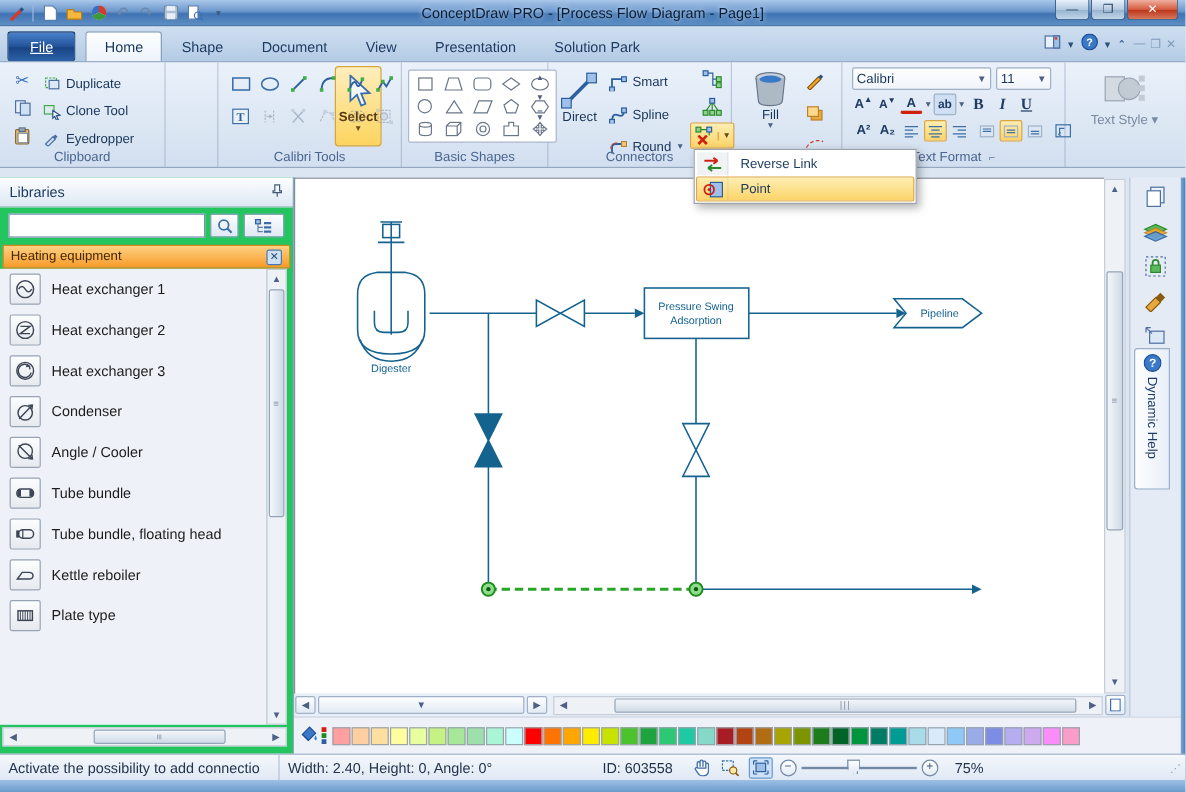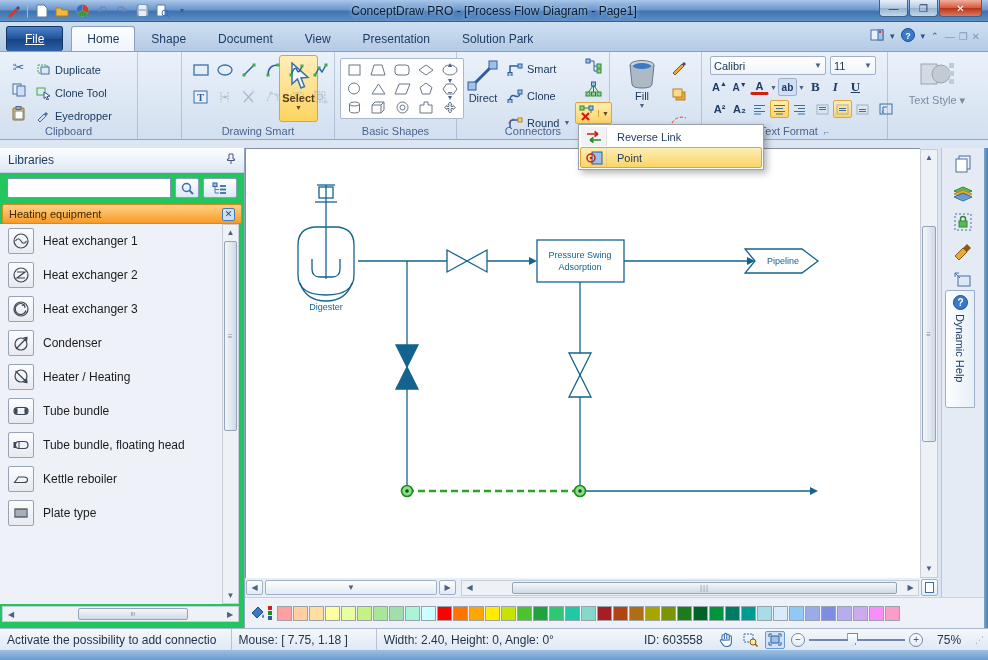--- a/index.html
+++ b/index.html
@@ -297,21 +297,21 @@
         </span>
       <span class="rsm" style="opacity:.5">
           <svg width="15" height="14">
             <rect x="2" y="2" width="10" height="10" fill="none" stroke="#7a8aa0" stroke-dasharray="2 1"></rect>
             <circle cx="7" cy="7" r="3" fill="#c8d2de" stroke="#7a8aa0"></circle>
             <rect x="0.5" y="0.5" width="3" height="3" fill="#aab8cc"></rect>
             <rect x="11.5" y="10.5" width="3" height="3" fill="#aab8cc"></rect>
           </svg>
         </span>
     </div>
-    <div class="glabel">Drawing Smart</div>
+    <div class="glabel">Calibri Tools</div>
   </div>
 
   <div class="rgroup" style="left:335px;width:122px">
     <div class="abs" style="left:5px;top:6px">
       <div class="shapegrid">
         <span class="shapecell">
             <svg width="15" height="12">
               <rect x="2" y="1" width="11" height="10" fill="none" stroke="#6a7689"></rect>
             </svg>
           </span>
@@ -414,21 +414,21 @@
             <rect x="11" y="2" width="4" height="4" fill="#9fc0e8" stroke="#2c5f9e"></rect>
           </svg>
           <span>Smart</span>
         </span>
       <span class="lblbtn">
           <svg width="16" height="14">
             <path d="M3 12 Q3 5 8 7 Q13 9 13 3" fill="none" stroke="#2c5f9e" stroke-width="1.5"></path>
             <rect x="1" y="10.5" width="4" height="4" fill="#9fc0e8" stroke="#2c5f9e"></rect>
             <rect x="11" y="1" width="4" height="4" fill="#9fc0e8" stroke="#2c5f9e"></rect>
           </svg>
-          <span>Clone</span>
+          <span>Spline</span>
         </span>
       <span class="lblbtn">
           <svg width="16" height="14">
             <path d="M3 12 V7 Q3 4 6 4 H13" fill="none" stroke="#2c5f9e" stroke-width="1.5"></path>
             <path d="M2 8 Q2 3 8 3" fill="none" stroke="#d23c28" stroke-dasharray="2 1"></path>
             <rect x="11" y="2" width="4" height="4" fill="#f4d08a" stroke="#b9822a"></rect>
           </svg>
           <span>Round</span>
           <span style="font-size:7px;color:#4d6185">▼</span>
         </span>
@@ -690,21 +690,21 @@
         </span>
         <span>Condenser</span>
       </div>
     <div class="libitem">
         <span class="libico">
           <svg width="18" height="18">
             <circle cx="9" cy="8" r="6" fill="none" stroke="#3c4656" stroke-width="1.2"></circle>
             <path d="M3.5 3 L15 14.5 M11.6 14.2 L15 14.5 L14.6 11.1" fill="none" stroke="#3c4656" stroke-width="1.2"></path>
           </svg>
         </span>
-        <span>Heater / Heating</span>
+        <span>Angle / Cooler</span>
       </div>
     <div class="libitem">
         <span class="libico">
           <svg width="18" height="18">
             <rect x="2" y="5.5" width="14" height="7" rx="3.5" fill="none" stroke="#3c4656" stroke-width="1.2"></rect>
             <rect x="2.5" y="6.2" width="3" height="5.6" fill="#3c4656"></rect>
             <rect x="12.5" y="6.2" width="3" height="5.6" fill="#3c4656"></rect>
           </svg>
         </span>
         <span>Tube bundle</span>
@@ -942,21 +942,20 @@
         <circle cx="7.5" cy="7.5" r="7" fill="#3a78c8" stroke="#1d4e94"></circle>
         <text x="7.5" y="11" text-anchor="middle" font-size="10" fill="#fff" font-weight="bold" font-family="Liberation Sans,sans-serif">?</text>
       </svg>
     <span class="vtext">Dynamic Help</span>
   </div>
 </div>
 <div class="abs frame-r"></div>
 
 <div class="abs status">
   <div class="ssec" style="width:233px">Activate the possibility to add connectio</div>
-  <div class="ssec" style="width:146px">Mouse: [ 7.75, 1.18 ]</div>
   <div class="ssec" style="width:262px;border-right:none">Width: 2.40,  Height: 0,  Angle: 0°</div>
   <div class="ssec" style="border-right:none">ID: 603558</div>
   <div style="display:flex;align-items:center;gap:5px;padding:0 6px">
     <span class="sico">
         <svg width="14" height="15">
           <path d="M4 8 V4 a1.2 1.2 0 0 1 2.4 0 V7 M6.4 7 V2.6 a1.2 1.2 0 0 1 2.4 0 V7 M8.8 7 V3.4 a1.2 1.2 0 0 1 2.4 0 V8 M11.2 8 V5 a1.1 1.1 0 0 1 2.2 0 V10 q0 4 -4 4.5 q-3.5.4 -5 -2.5 L2.5 9.2 a1.1 1.1 0 0 1 1.9 -1.1 Z" fill="#fff" stroke="#3a6fa8" stroke-width="1.1"></path>
         </svg>
       </span>
     <span class="sico">
         <svg width="15" height="14">

